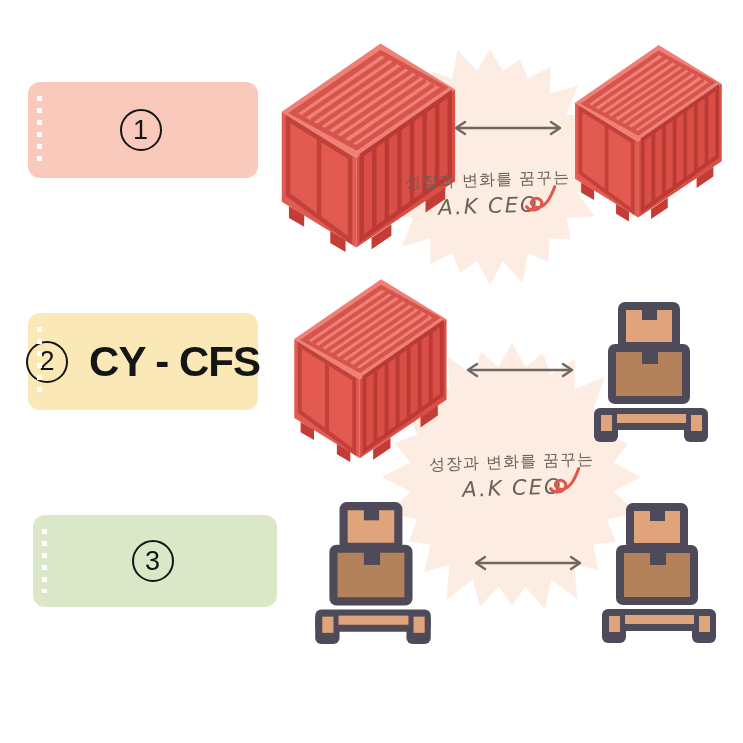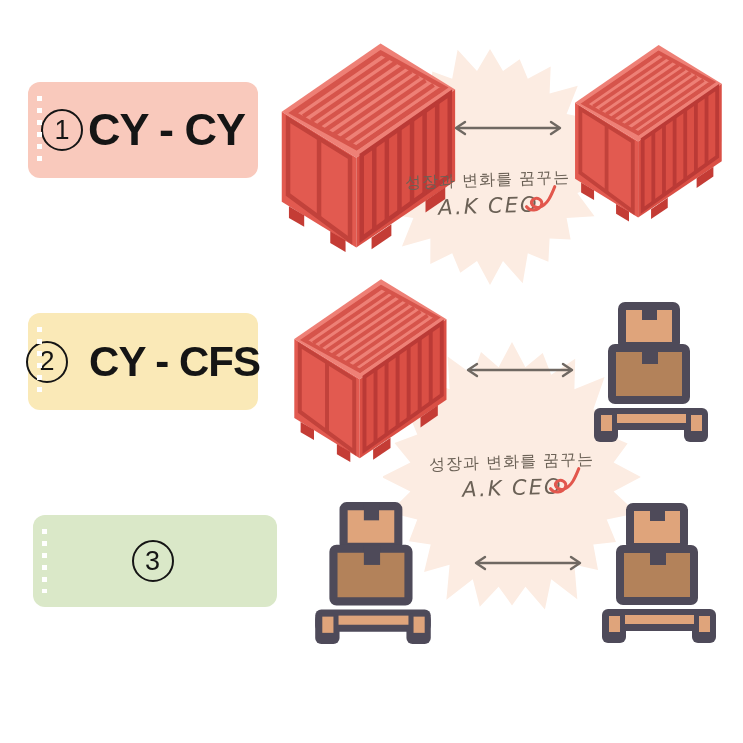--- a/index.html
+++ b/index.html
@@ -101,21 +101,20 @@
   <svg class="abs" style="left:375px;top:45px" width="230" height="242" viewBox="0 0 230 242">
     <polygon fill="#fcece2" points="115.0,4.0 128.0,26.0 144.7,14.3 152.8,33.7 175.7,21.5 174.6,48.5 202.8,40.8 191.6,69.1 213.8,73.5 202.3,94.0 220.2,105.1 206.0,121.0 228.3,138.2 202.3,148.0 219.5,171.3 191.6,172.9 195.6,194.6 174.6,193.5 173.4,216.8 152.8,208.3 147.7,238.3 128.0,216.0 115.0,239.9 102.0,216.0 85.3,227.8 77.2,208.3 55.3,218.9 55.4,193.5 26.9,201.4 38.4,172.9 14.6,169.3 27.7,148.0 10.5,136.8 24.0,121.0 3.3,104.1 27.7,94.0 9.5,70.2 38.4,69.1 33.4,46.4 55.4,48.5 57.3,26.4 77.2,33.7 82.6,4.8 102.0,26.0"></polygon>
   </svg>
   <svg class="abs" style="left:383px;top:338px" width="258" height="278" viewBox="0 0 258 278">
     <polygon fill="#fcece2" points="129.0,4.0 142.4,29.2 159.7,15.1 168.2,36.7 192.2,20.8 191.4,51.2 221.6,39.0 210.3,71.6 234.9,73.0 223.7,96.6 244.6,105.5 230.6,124.6 257.9,139.0 230.6,153.4 254.0,175.2 223.7,181.4 233.0,203.9 210.3,206.4 215.0,231.9 191.4,226.8 194.3,261.2 168.2,241.3 161.9,271.5 142.4,248.8 129.0,267.4 115.6,248.8 96.8,268.7 89.8,241.3 63.4,261.8 66.6,226.8 41.1,233.9 47.7,206.4 26.0,203.2 34.3,181.4 6.2,174.5 27.4,153.4 -1.6,139.0 27.4,124.6 11.5,105.0 34.3,96.6 25.0,74.1 47.7,71.6 37.5,40.2 66.6,51.2 64.6,18.5 89.8,36.7 98.0,14.1 115.6,29.2"></polygon>
   </svg>
 
   <div class="step step1">
     <span class="dots"></span>
     <span class="num">1</span>
-    <span class="txt">CY - CY</span>
   </div>
   <svg class="abs" style="left:278px;top:40px" width="180" height="221" viewBox="0 0 200 246">
       <use href="#sym-container"></use>
     </svg>
   <svg class="abs" style="left:452px;top:120px" width="112" height="16" viewBox="0 0 112 16">
       <use href="#sym-arrow"></use>
     </svg>
   <svg class="abs" style="left:572px;top:42px" width="152" height="187" viewBox="0 0 200 246">
       <use href="#sym-container"></use>
     </svg>

